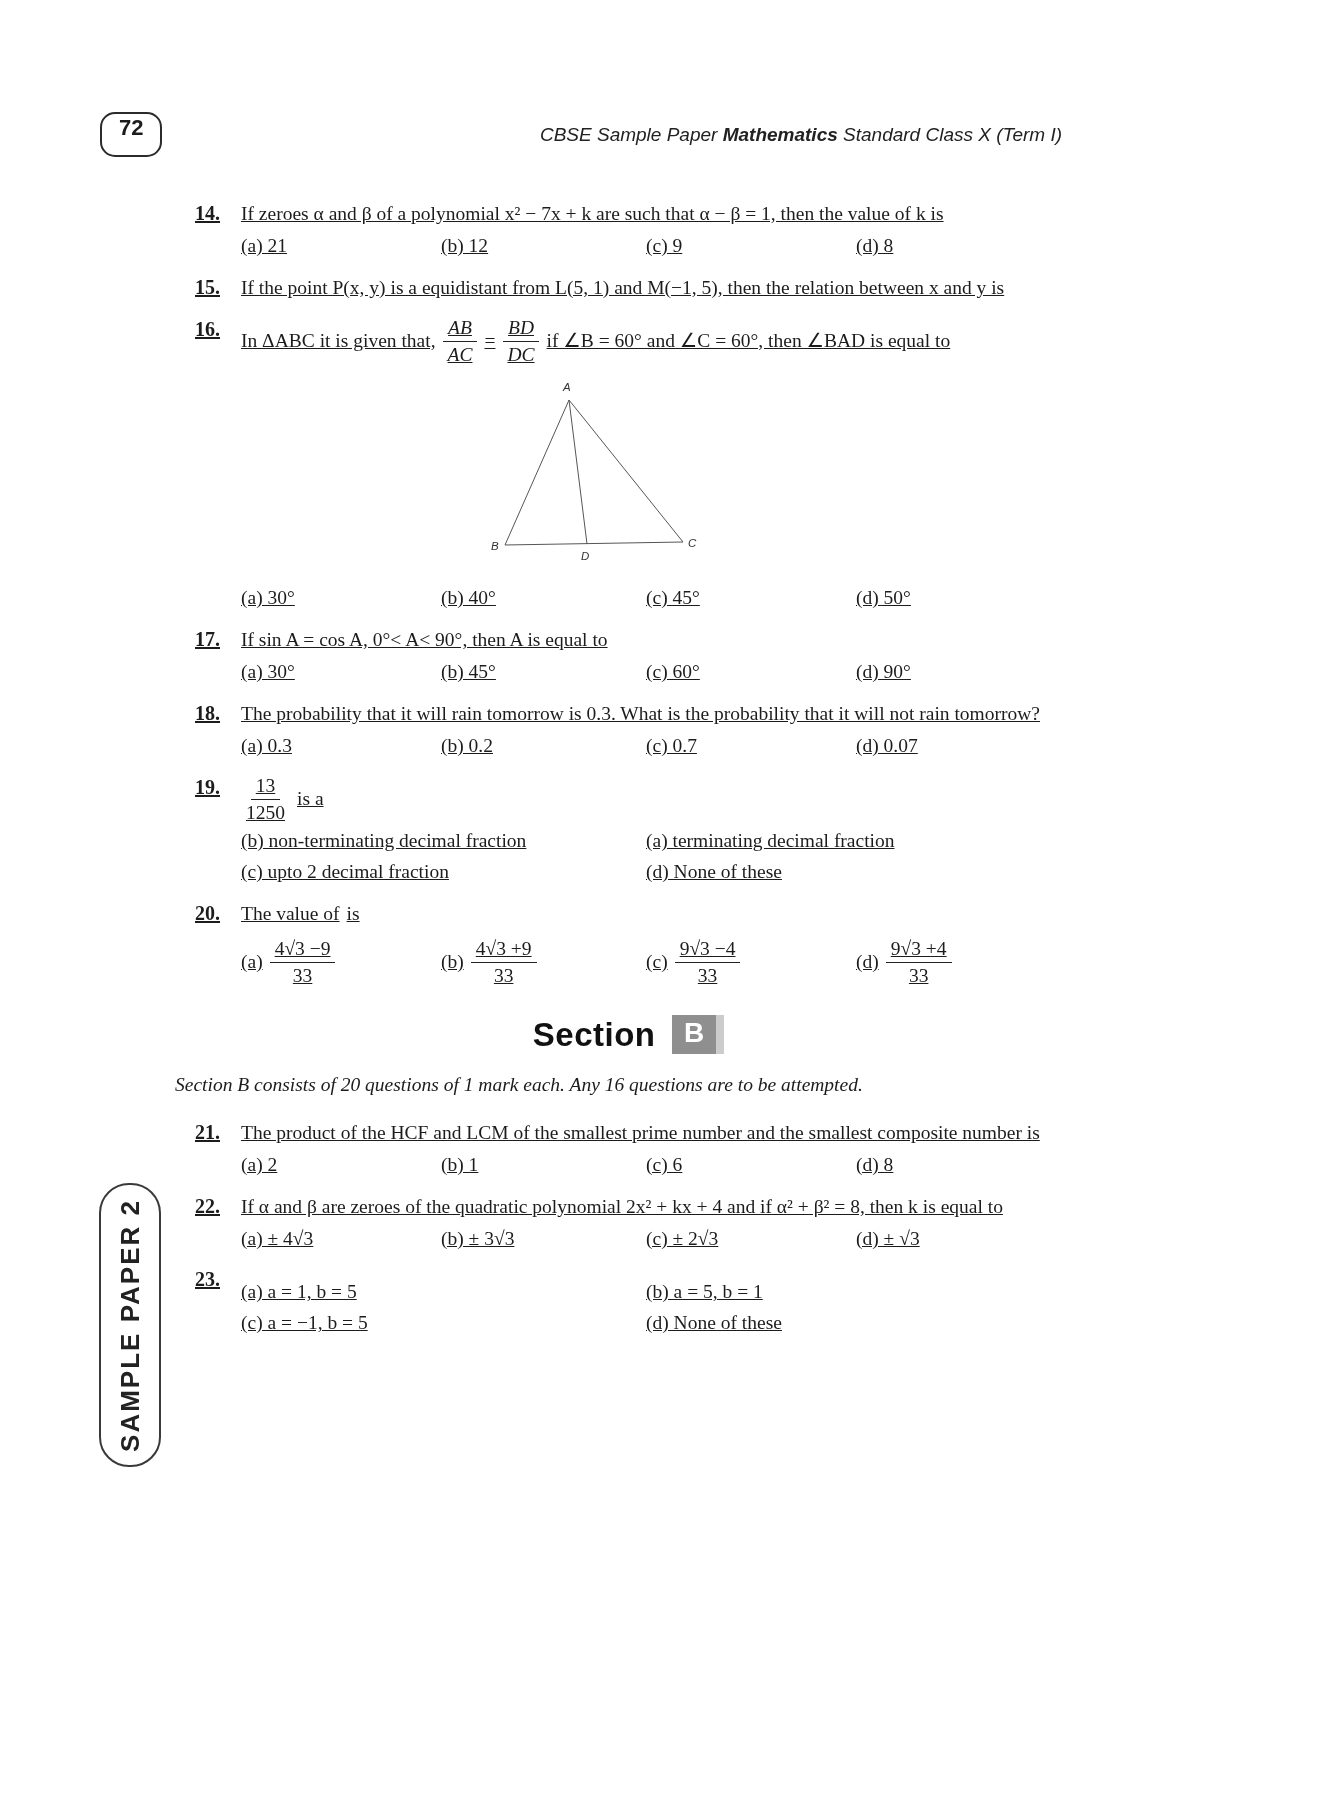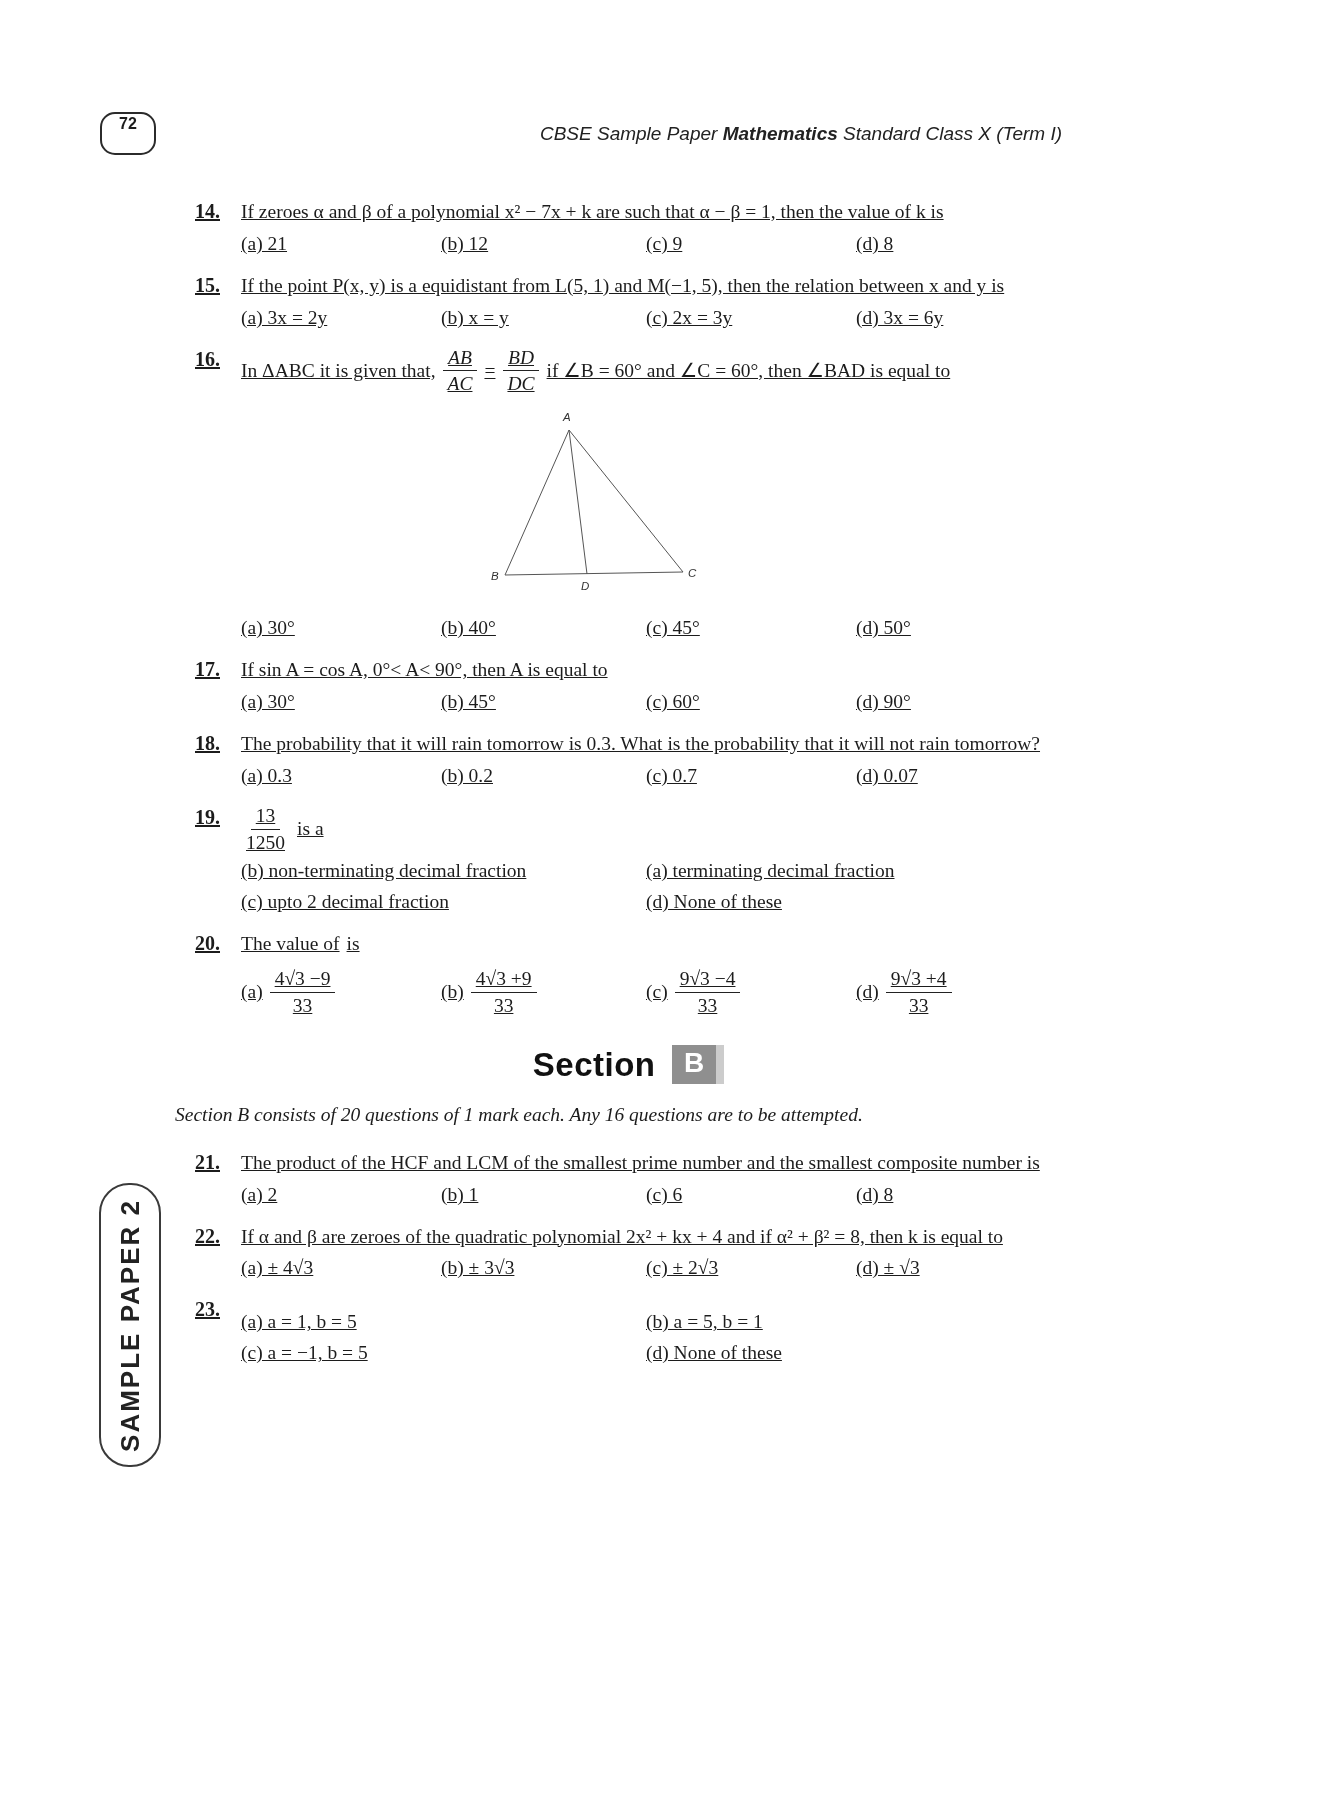--- a/index.html
+++ b/index.html
@@ -6,22 +6,22 @@
   html,body { background:#ffffff; }
   body {
     width:1320px; height:1800px; position:relative; overflow:hidden;
     font-family:"Liberation Serif", serif; color:#1c1c1c;
   }
   .page { padding:112px 258px 0 100px; }
 
   
   .header { display:flex; justify-content:space-between; align-items:center; margin-bottom:44px; }
   .badge72 {
-    border:2px solid #2b2b2b; border-radius:15px; padding:1px 17px 20px;
-    font-family:"Liberation Sans", sans-serif; font-weight:bold; font-size:16px;
+    border:2px solid #2b2b2b; border-radius:15px; padding:1px 17px 14px;
+    font-family:"Liberation Sans", sans-serif; font-weight:bold; font-size:22px;
   }
   .headtext { font-family:"Liberation Sans", sans-serif; font-style:italic; font-size:19px; color:#222; }
   .headtext .hb { font-weight:bold; }
 
   
   .questions { margin-left:95px; }
   .q { display:flex; margin-bottom:15px;text-decoration:underline; }
   .qnum { font-weight:bold; width:46px; flex-shrink:0; font-size:20px; padding-top:1px; }
   .qbody { flex:1; max-width:822px; font-size:19.5px; line-height:1.38; }
   .qtext { }
@@ -84,26 +84,20 @@
           <span>(c) 9</span>
           <span>(d) 8</span>
         </div>
       </div>
     </div>
 
     <div class="q">
       <span class="qnum">15.</span>
       <div class="qbody">
         <div class="qtext">If the point P(x, y) is a equidistant from L(5, 1) and M(−1, 5), then the relation between x and y is</div>
-        <div class="opts opts4">
-          <span>(a) 3x = 2y</span>
-          <span>(b) x = y</span>
-          <span>(c) 2x = 3y</span>
-          <span>(d) 3x = 6y</span>
-        </div>
       </div>
     </div>
 
     <div class="q">
       <span class="qnum">16.</span>
       <div class="qbody">
         <div class="qline">
           <span>In ΔABC it is given that,</span>
           <span class="frac var">
               <span class="fn">AB</span>

